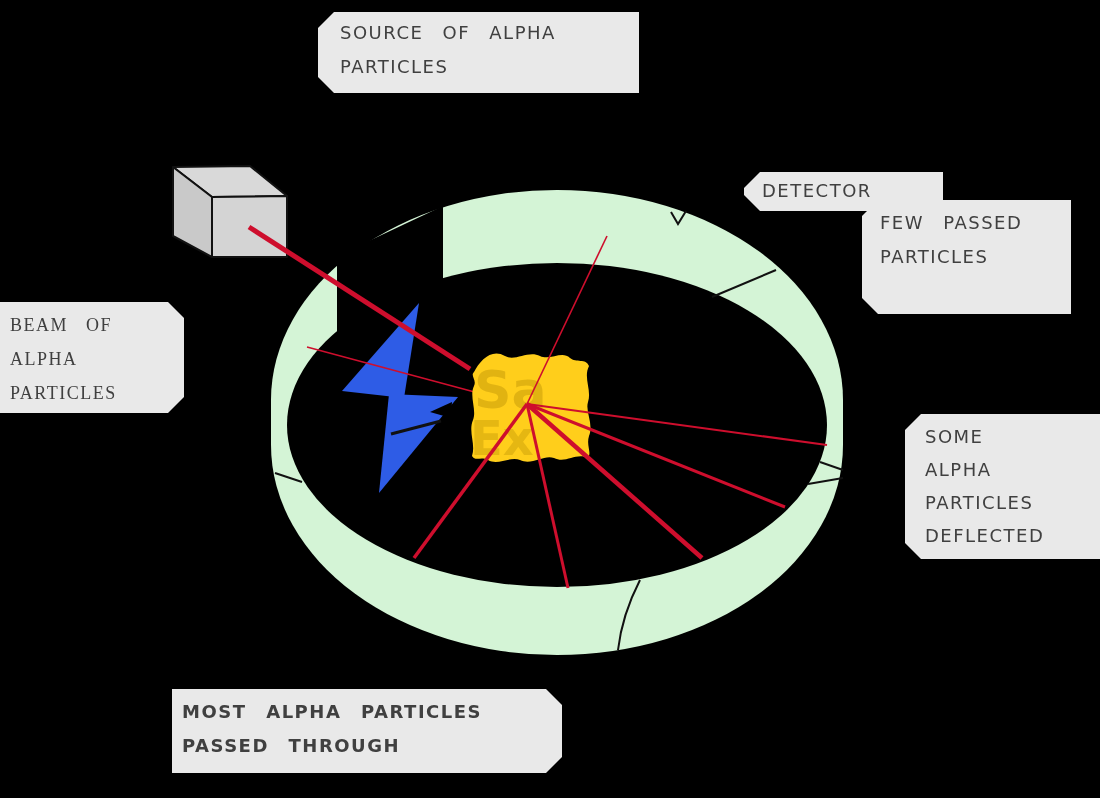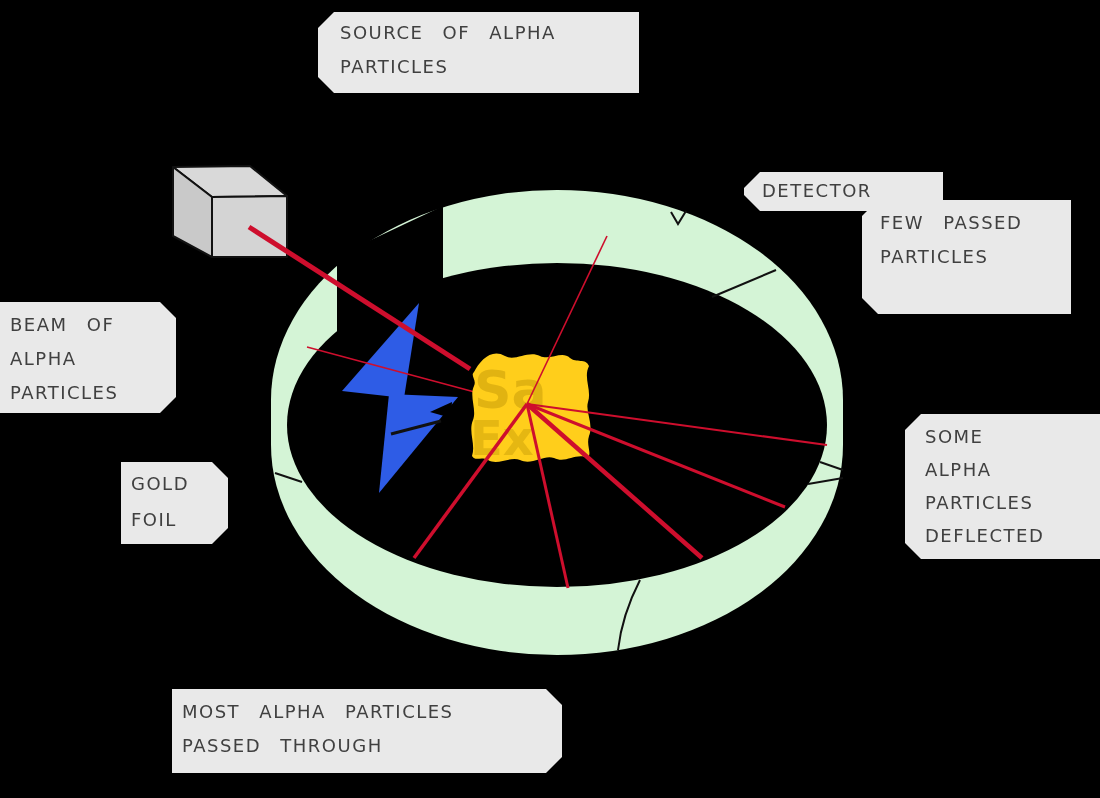--- a/index.html
+++ b/index.html
@@ -109,32 +109,27 @@
   </div>
 
   <div class="tag clip-left" style="left:905px;top:414px;width:193px;height:139px;padding:6px 0 0 20px;line-height:33px;">
     <span class="pin left"></span>
     <span class="ln">SOME</span>
     <span class="ln">ALPHA</span>
     <span class="ln">PARTICLES</span>
     <span class="ln">DEFLECTED</span>
   </div>
 
-  <div class="tag clip-right" style="left:0px;top:302px;width:166px;height:105px;padding:6px 0 0 10px;">
+  <div class="tag clip-right" style="left:0px;top:302px;width:166px;height:105px;padding:6px 8px 0 10px;font-family:Liberation Serif, serif;">
     <span class="pin right"></span>
     <span class="ln">BEAM OF</span>
     <span class="ln">ALPHA</span>
     <span class="ln">PARTICLES</span>
   </div>
 
-  <div class="tag clip-right" style="left:121px;top:462px;width:97px;height:78px;padding:4px 0 0 10px;line-height:36px;">
-    <span class="pin right"></span>
-    <span class="ln">GOLD</span>
-    <span class="ln">FOIL</span>
-  </div>
 
-  <div class="tag clip-right" style="left:172px;top:689px;width:380px;height:78px;padding:6px 0 0 10px;">
+  <div class="tag clip-right" style="left:172px;top:689px;width:380px;height:78px;padding:6px 0 0 10px;font-weight:bold;">
     <span class="pin right"></span>
     <span class="ln">MOST ALPHA PARTICLES</span>
     <span class="ln">PASSED THROUGH</span>
   </div>
 
 </div>
 
 </body></html>

